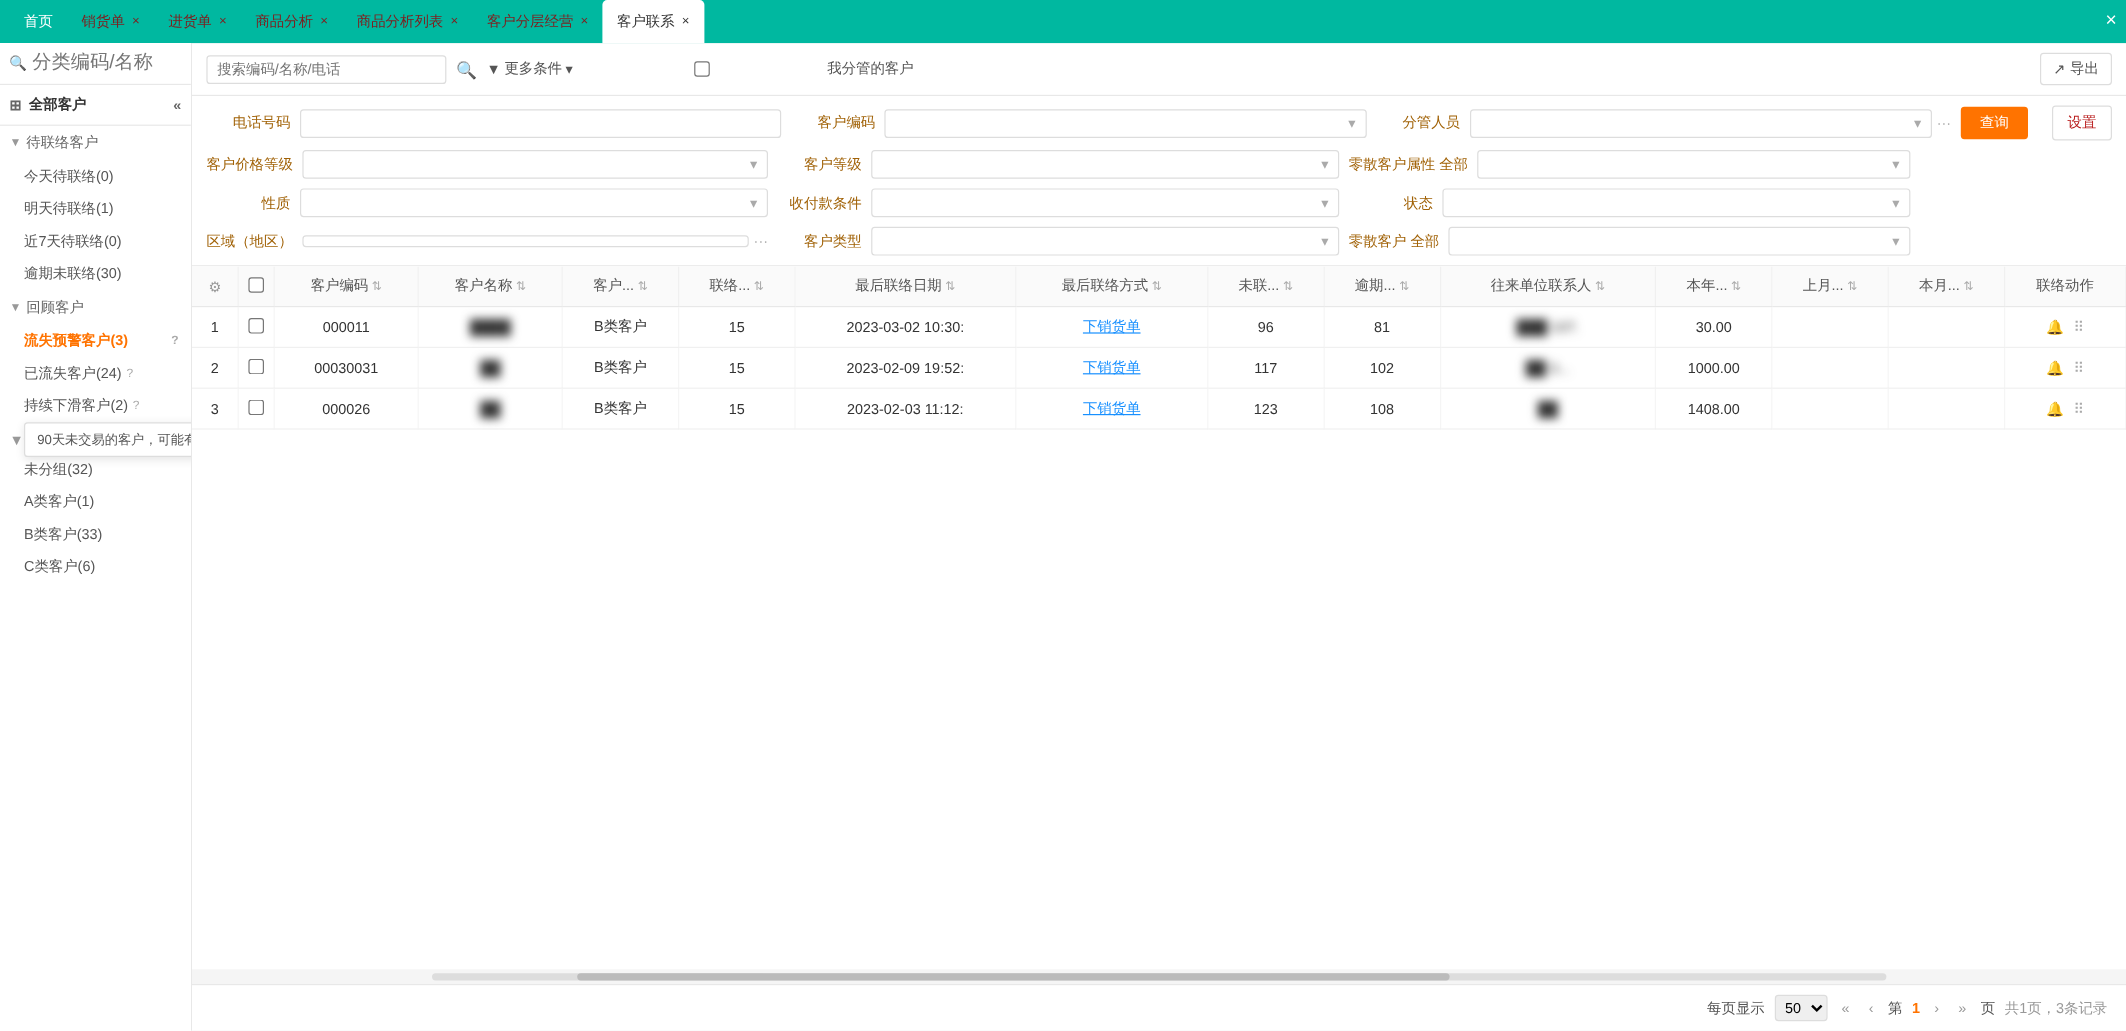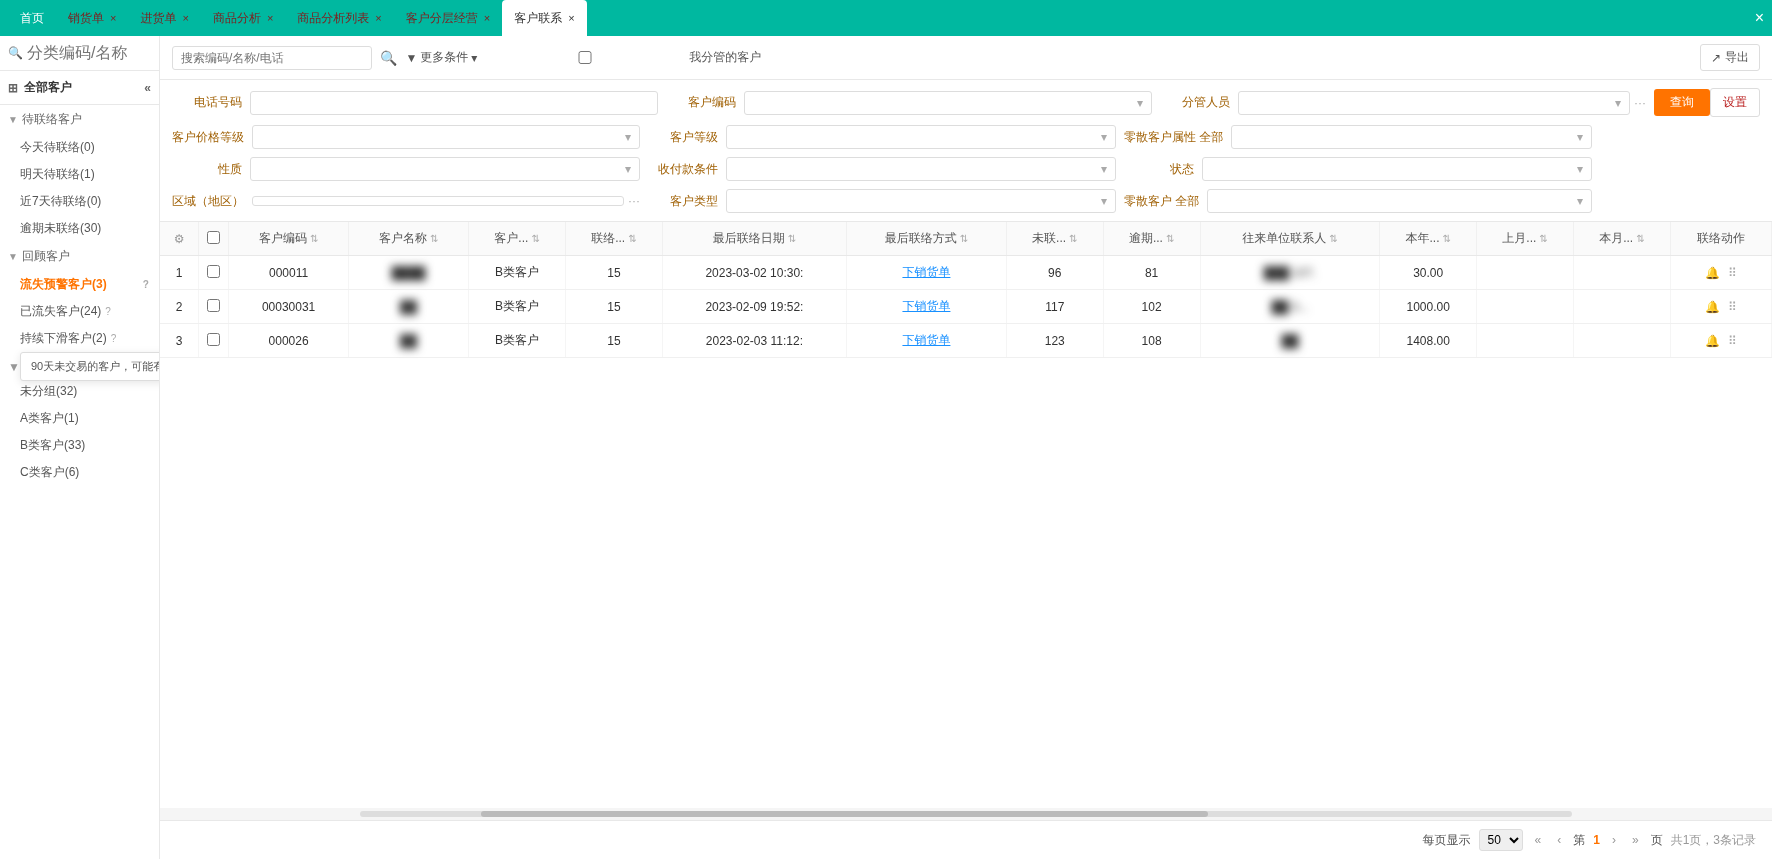--- a/index.html
+++ b/index.html
@@ -88,21 +88,21 @@
       display: flex; align-items: center; flex: 1;
     }
     .filter-field label { color: #a16207; white-space: nowrap; min-width: 70px; text-align: right; margin-right: 8px; }
     .filter-field input, .filter-field .select-box {
       flex: 1; border: 1px solid #ddd; border-radius: 3px; padding: 4px 8px; outline: none;
       background: #fff; display: flex; align-items: center; justify-content: space-between; cursor: pointer;
     }
     .filter-field .select-box { color: #555; font-size: 12px; }
     .filter-field .select-box .arrow { color: #aaa; }
     .filter-field .dots { margin-left: 4px; color: #aaa; cursor: pointer; }
-    .filter-actions { display: flex; gap: 0; align-items: center; }
+    .filter-actions { display: flex; gap: 20px; align-items: center; }
     .btn-query {
       background: #ff7300; color: #fff; border: none; padding: 5px 16px; border-radius: 3px; cursor: pointer;
     }
     .btn-settings {
       background: #fff; color: #b91c1c; border: 1px solid #ddd; padding: 5px 12px; border-radius: 3px; cursor: pointer;
     }
 
     
     .table-area { flex: 1; overflow: auto; background: #fff; }
     table { width: 100%; border-collapse: collapse; }

